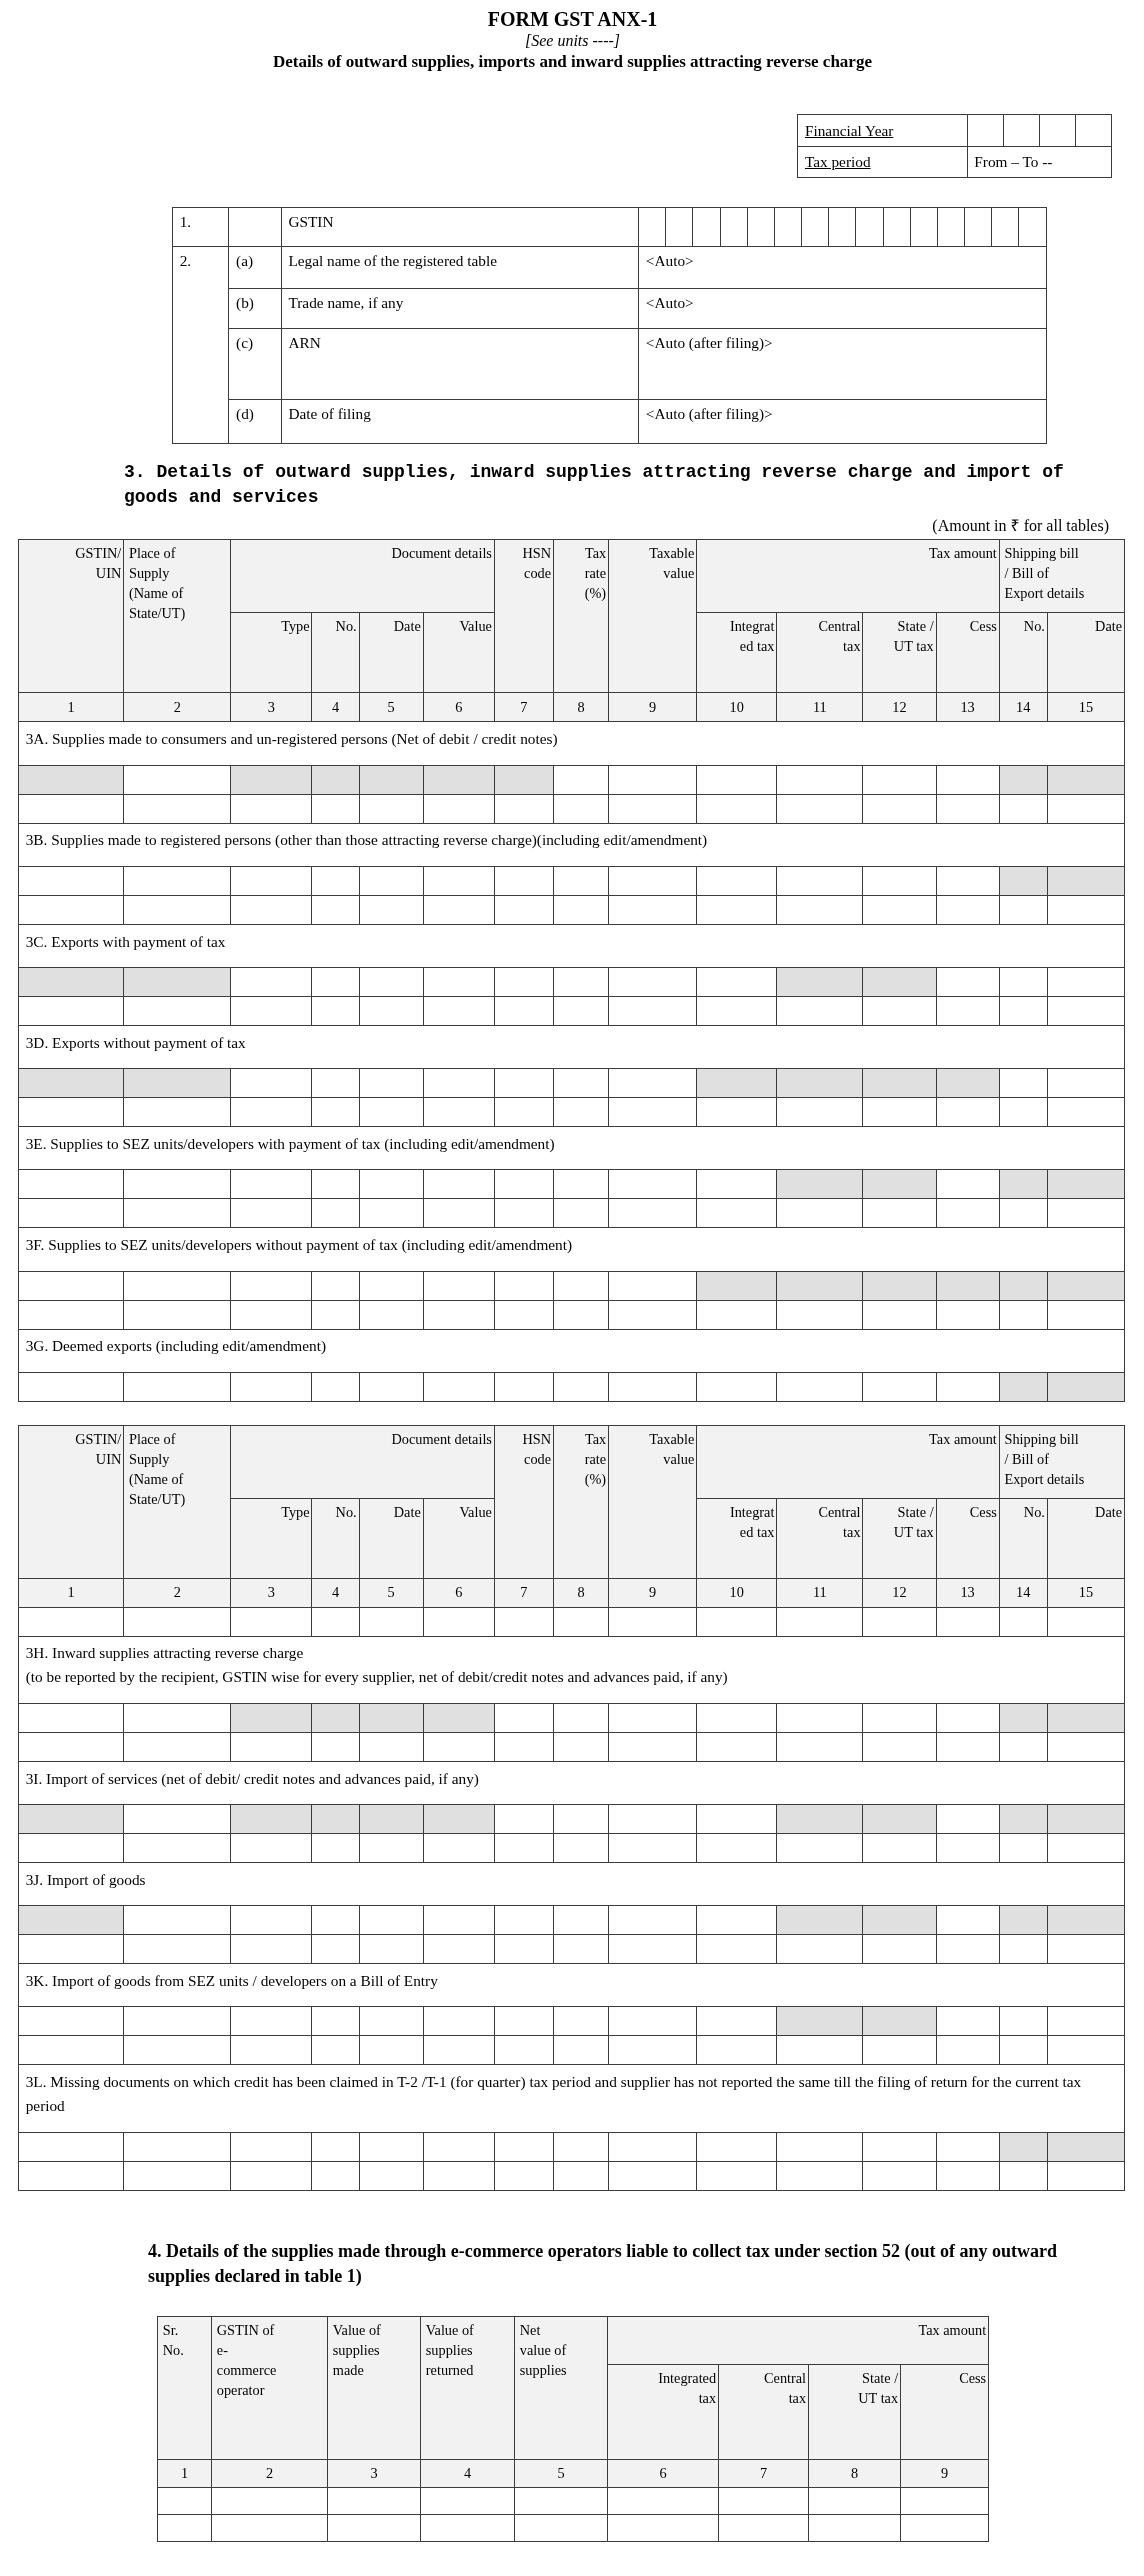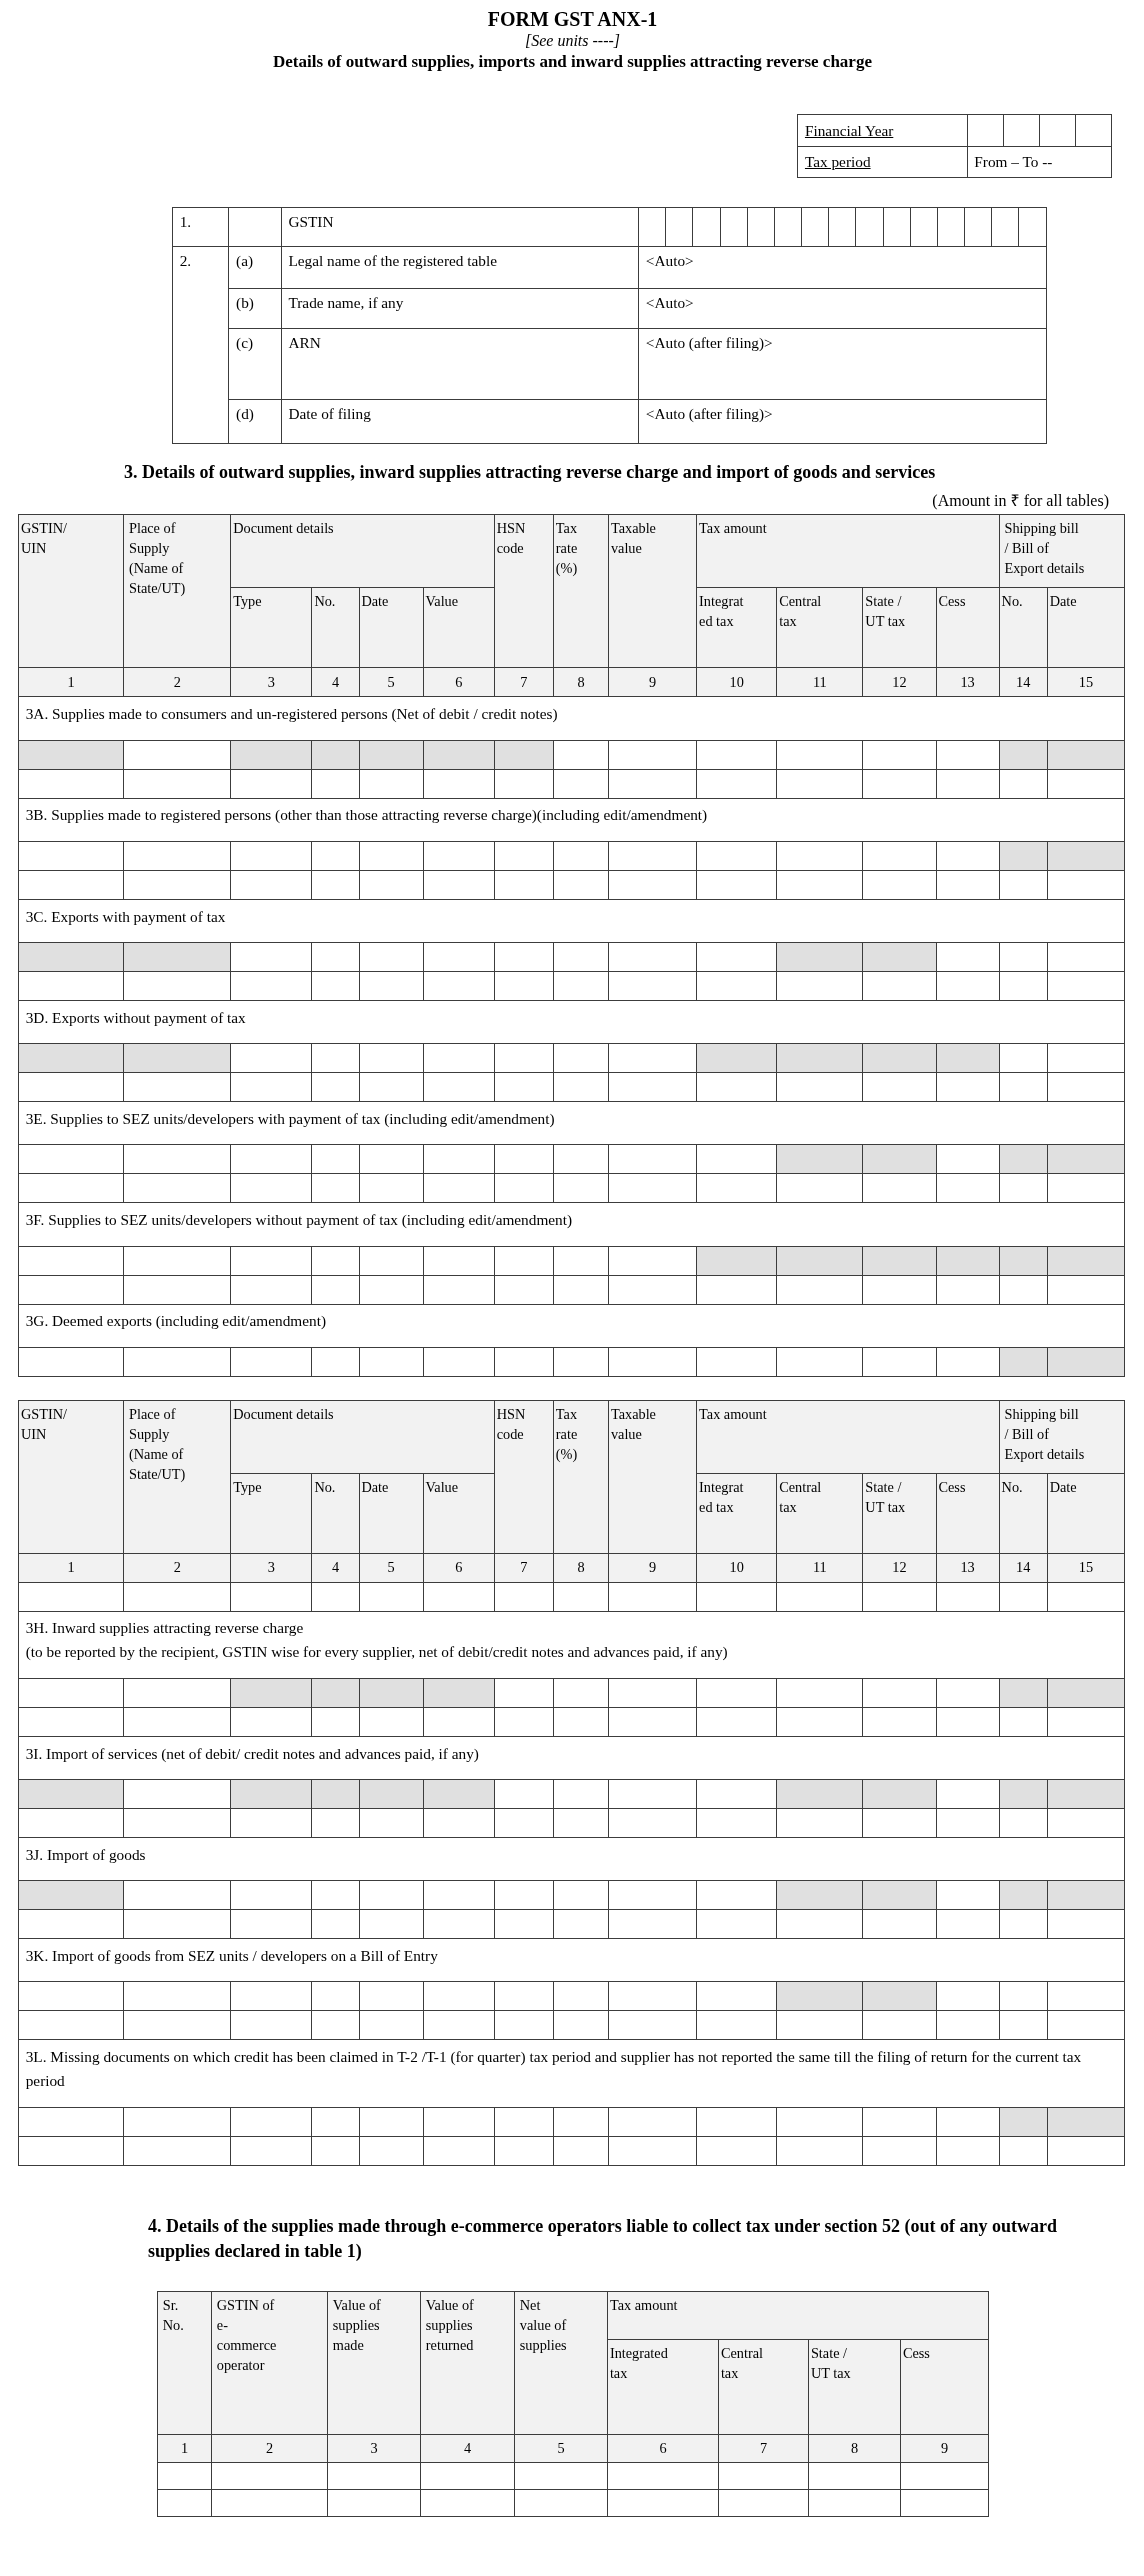--- a/index.html
+++ b/index.html
@@ -30,31 +30,31 @@
   .reg-table td { border:1px solid #3c3c3c; font-size:15.3px; vertical-align:top; padding:4.8px 6.7px; }
   .reg-table td.boxes { padding:0; }
   .reg-table .box-row { height:38px; }
   .c-num  { width:42px; }
   .c-key  { width:38px; }
   .c-label{ width:343px;margin-top:28px; }
   .c-value{ width:393px; }
   .h40{height:38px;} .h44{height:42px;} .h42{height:40px;} .h74{height:71px;} .h46{height:44px;}
 
   .sec-heading { font-size:18px; font-weight:bold; line-height:25px; }
-  .sec3-heading { margin:15.3px 0 0 124px; width:954px; }
+  .sec3-heading { margin:15.3px 0 0 124px; width:954px;font-family:Liberation Mono, monospace; }
   .amount-note { text-align:right; margin:3.8px 36px 0 0; font-size:16px; }
 
   
   table.grid { border-collapse:collapse; table-layout:fixed; border:1.9px solid #3c3c3c; }
   .grid-15 { width:1107px; margin:3.8px 0 0 18px; }
   .grid-15.second { margin-top:23px; }
   table.grid th, table.grid td { border:1px solid #3c3c3c; }
   table.grid th {
     background:#f2f2f2; font-weight:normal; font-size:14.3px;
-    text-align:left; vertical-align:top; padding:2.9px 1.9px; line-height:20px;
+    text-align:right; vertical-align:top; padding:2.9px 1.9px; line-height:20px;
   }
   table.grid th.left { text-align:left; padding-left:4.8px; }
   .pre { white-space:pre-line; }
   .grid thead tr.hr1 { height:73px; }
   .grid thead tr.hr2 { height:80px; }
   tr.num-row td {
     background:#f2f2f2; font-size:14.3px; text-align:center; height:26px;
     border-bottom:1.9px solid #3c3c3c; border-top:1.9px solid #3c3c3c; vertical-align:middle;
   }
   tr.section-title-row td {

